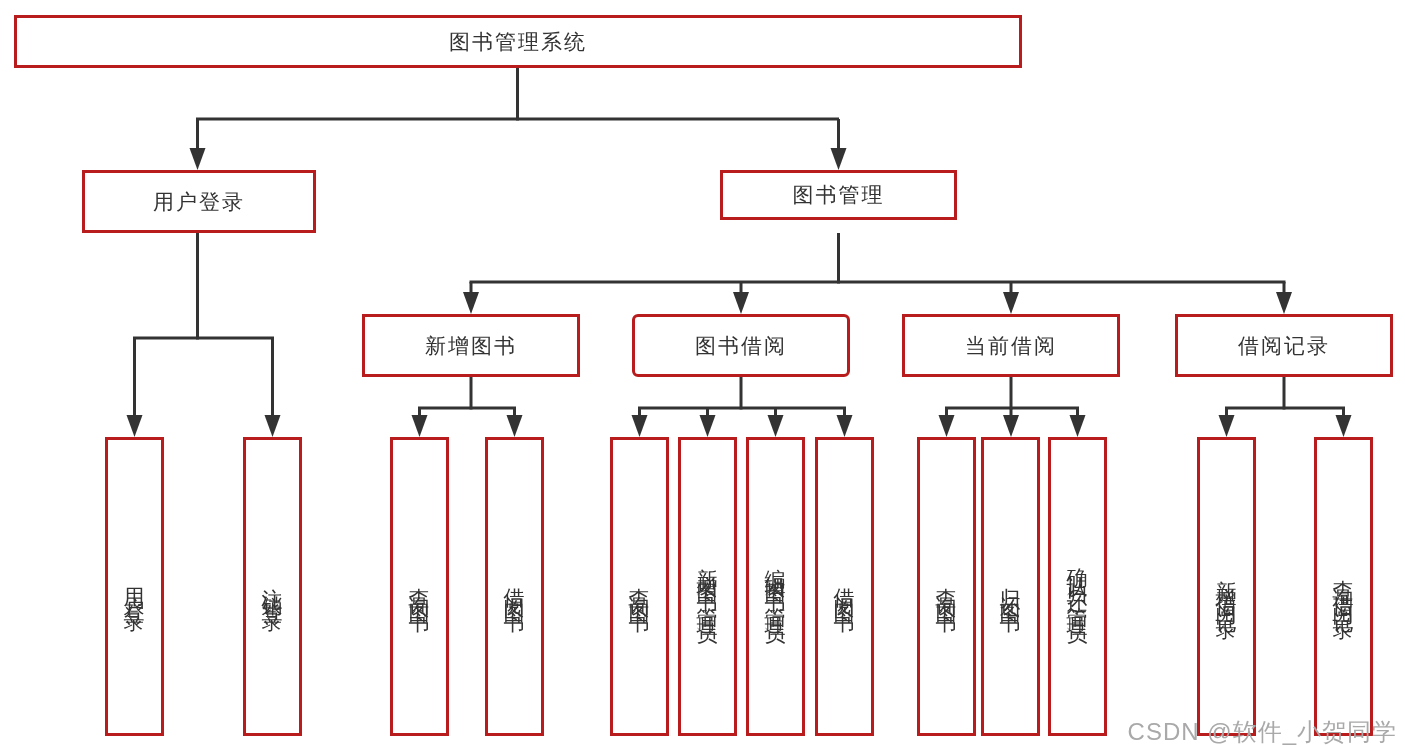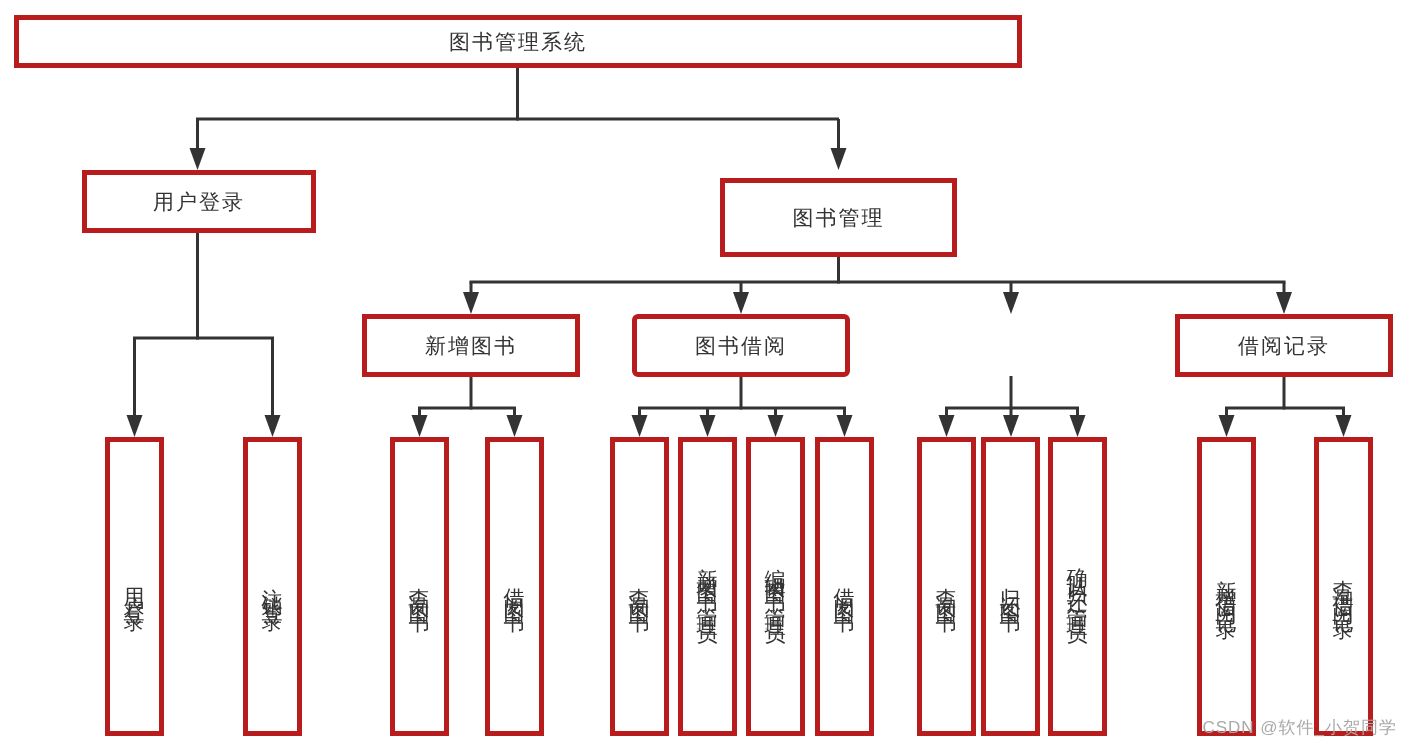--- a/index.html
+++ b/index.html
@@ -13,42 +13,42 @@
     overflow:hidden;
   }
   #connector-svg{position:absolute;left:0;top:0;width:1405px;height:747px;}
   #connector-svg line{stroke:#333333;stroke-width:3;}
   #connector-svg path{fill:#333333;stroke:none;}
 
   .box{
     position:absolute;
     box-sizing:border-box;
     background:#ffffff;
-    border:5px solid #b91c1c;
+    border:3px solid #b91c1c;
     display:flex;align-items:center;justify-content:center;
     font-size:21px;
     letter-spacing:2px;
   }
   .leaf{
     top:437px;width:59px;height:299px;
     letter-spacing:0;
   }
   .leaf .v-label{
     writing-mode:vertical-rl;
     text-orientation:mixed;
     letter-spacing:8px;
     line-height:1;
     font-size:21px;
     white-space:nowrap;
   }
 
   
   #n-root   {left:14px;  top:15px;  width:1008px;height:53px;}
   #n-login  {left:82px;  top:170px; width:234px; height:63px;}
-  #n-mgmt   {left:720px; top:170px; width:237px; height:79px;margin-top:8px;}
+  #n-mgmt   {left:720px; top:170px; width:237px; height:50px;}
   #n-newbooks{left:362px;top:314px; width:218px; height:63px;}
   #n-borrow {left:632px; top:314px; width:218px; height:63px;border-radius:6px;}
   #n-current{left:902px; top:314px; width:218px; height:63px;}
   #n-records{left:1175px;top:314px; width:218px; height:63px;}
 
   
   #lf-user-login {left:105px;}
   #lf-logout     {left:243px;}
   #lf-nb-query   {left:390px;}
   #lf-nb-borrow  {left:485px;}
@@ -58,21 +58,21 @@
   #lf-bb-borrow  {left:815px;}
   #lf-cb-query   {left:917px;}
   #lf-cb-return  {left:981px;}
   #lf-cb-confirm {left:1048px;}
   #lf-rec-add    {left:1197px;}
   #lf-rec-query  {left:1314px;}
 
   #watermark{
     position:absolute;
     right:8px;top:716px;
-    font-size:17px;
+    font-size:24px;
     color:#a9a9a9;
     letter-spacing:1px;
     z-index:5;
     white-space:nowrap;
   }
 </style>
 </head>
 <body>
 
 <div id="stage">
@@ -149,20 +149,23 @@
   <div class="box" id="n-mgmt">
     <span>图书管理</span>
   </div>
 
   <div class="box" id="n-newbooks">
     <span>新增图书</span>
   </div>
   <div class="box" id="n-borrow">
     <span>图书借阅</span>
   </div>
+  <div class="box" id="n-current">
+    <span>当前借阅</span>
+  </div>
   <div class="box" id="n-records">
     <span>借阅记录</span>
   </div>
 
   <div class="box leaf" id="lf-user-login">
     <span class="v-label">用户登录</span>
   </div>
   <div class="box leaf" id="lf-logout">
     <span class="v-label">注销登录</span>
   </div>

